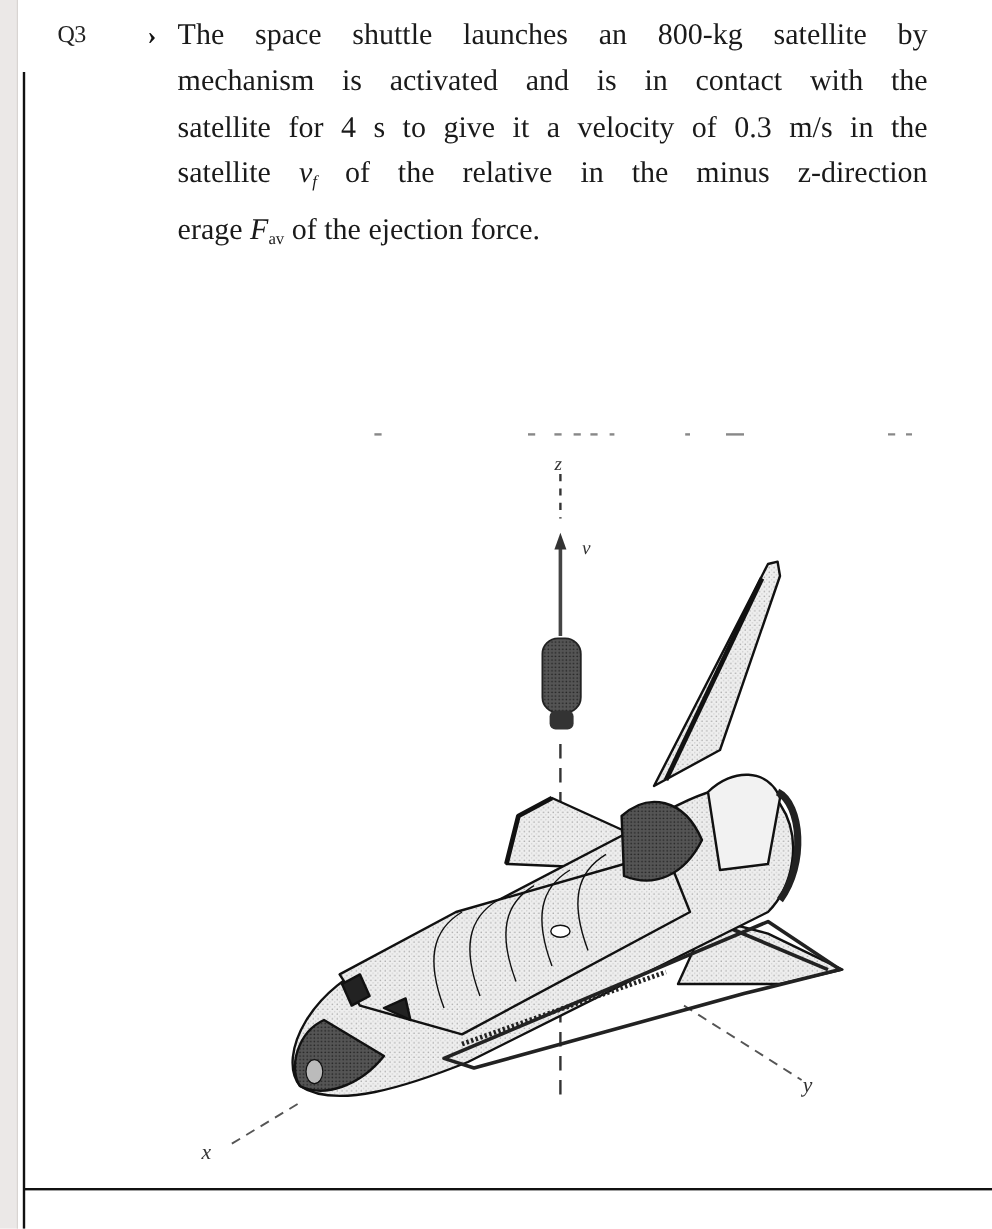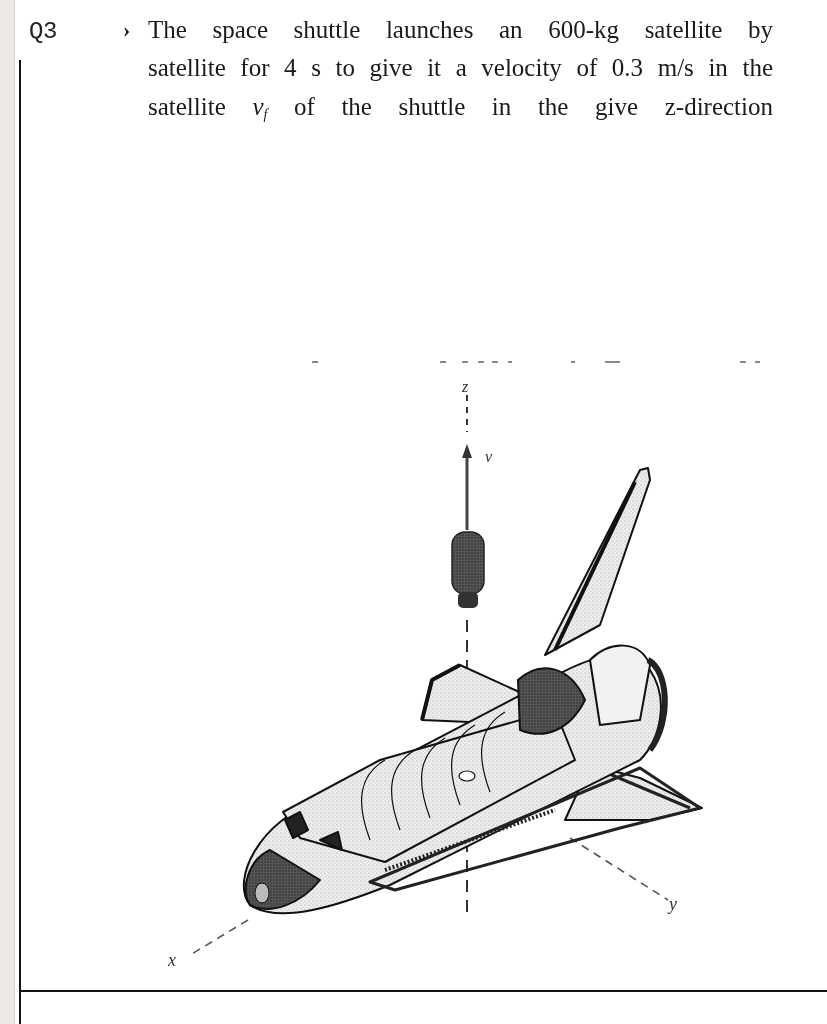--- a/index.html
+++ b/index.html
@@ -1,41 +1,43 @@
 <!DOCTYPE html>
 <html><head>
 <meta charset="utf-8">
 <style>
   html, body { margin:0; padding:0; }
   body { width:827px; height:1024px; background:#ffffff; position:relative; overflow:hidden; font-family:"Liberation Serif", serif; }
   .left-gutter { position:absolute; left:0; top:0; width:14px; height:1024px; background:#ebe8e7; border-right:1px solid #d8d4d2; }
   .left-rule { position:absolute; left:19px; top:60px; width:2px; height:964px; background:#111; }
   .bottom-rule { position:absolute; left:20px; top:990px; width:807px; height:2px; background:#111; }
-  .qlabel { position:absolute; left:29px; top:18px; font-family:Liberation Mono, monospace; font-size:24px; color:#222; letter-spacing:-0.5px; }
+  .qlabel { position:absolute; left:48px; top:18px; font-family:Liberation Serif, serif; font-size:20px; color:#222; letter-spacing:-0.5px; }
   .bullet { position:absolute; left:123px; top:17px; font-size:22px; color:#111; font-weight:bold; }
   .problem { position:absolute; left:148px; top:11px; width:625px; font-size:25px; line-height:38.4px; color:#1a1a1a; text-align:justify; }
   .problem .line { display:block; white-space:nowrap; text-align-last:justify; }
   .problem .line.last { text-align-last:left; }
   .problem i { font-style:italic; }
   sub { font-size:14px; vertical-align:-4px; }
   .figure { position:absolute; left:150px; top:345px; width:640px; height:640px; }
 </style>
 </head>
 <body>
 
 <div class="left-gutter"></div>
 <div class="left-rule"></div>
 
 <div class="qlabel">Q3</div>
 <div class="bullet">›</div>
 
 <div class="problem">
-  <span class="line">The space shuttle launches an 600-kg satellite by</span>
+  <span class="line">The space shuttle launches an 800-kg satellite by</span>
+  <span class="line">mechanism is activated and is in contact with the</span>
   <span class="line">satellite for 4 s to give it a velocity of 0.3 m/s in the</span>
-  <span class="line"><span>satellite </span><i>v</i><sub><i>f</i></sub><span> of the shuttle in the give z-direction</span></span>
+  <span class="line"><span>satellite </span><i>v</i><sub><i>f</i></sub><span> of the relative in the minus z-direction</span></span>
+  <span class="line last"><span>erage </span><i>F</i><sub>av</sub><span> of the ejection force.</span></span>
 </div>
 
 <svg class="figure" viewBox="150 345 640 640" xmlns="http://www.w3.org/2000/svg">
   <defs>
     <pattern id="stipple" width="4" height="4" patternUnits="userSpaceOnUse">
       <rect width="4" height="4" fill="#eeeeee"></rect>
       <circle cx="1" cy="1" r="0.6" fill="#9a9a9a"></circle>
       <circle cx="3" cy="3" r="0.5" fill="#b5b5b5"></circle>
     </pattern>
     <pattern id="dark" width="3" height="3" patternUnits="userSpaceOnUse">

